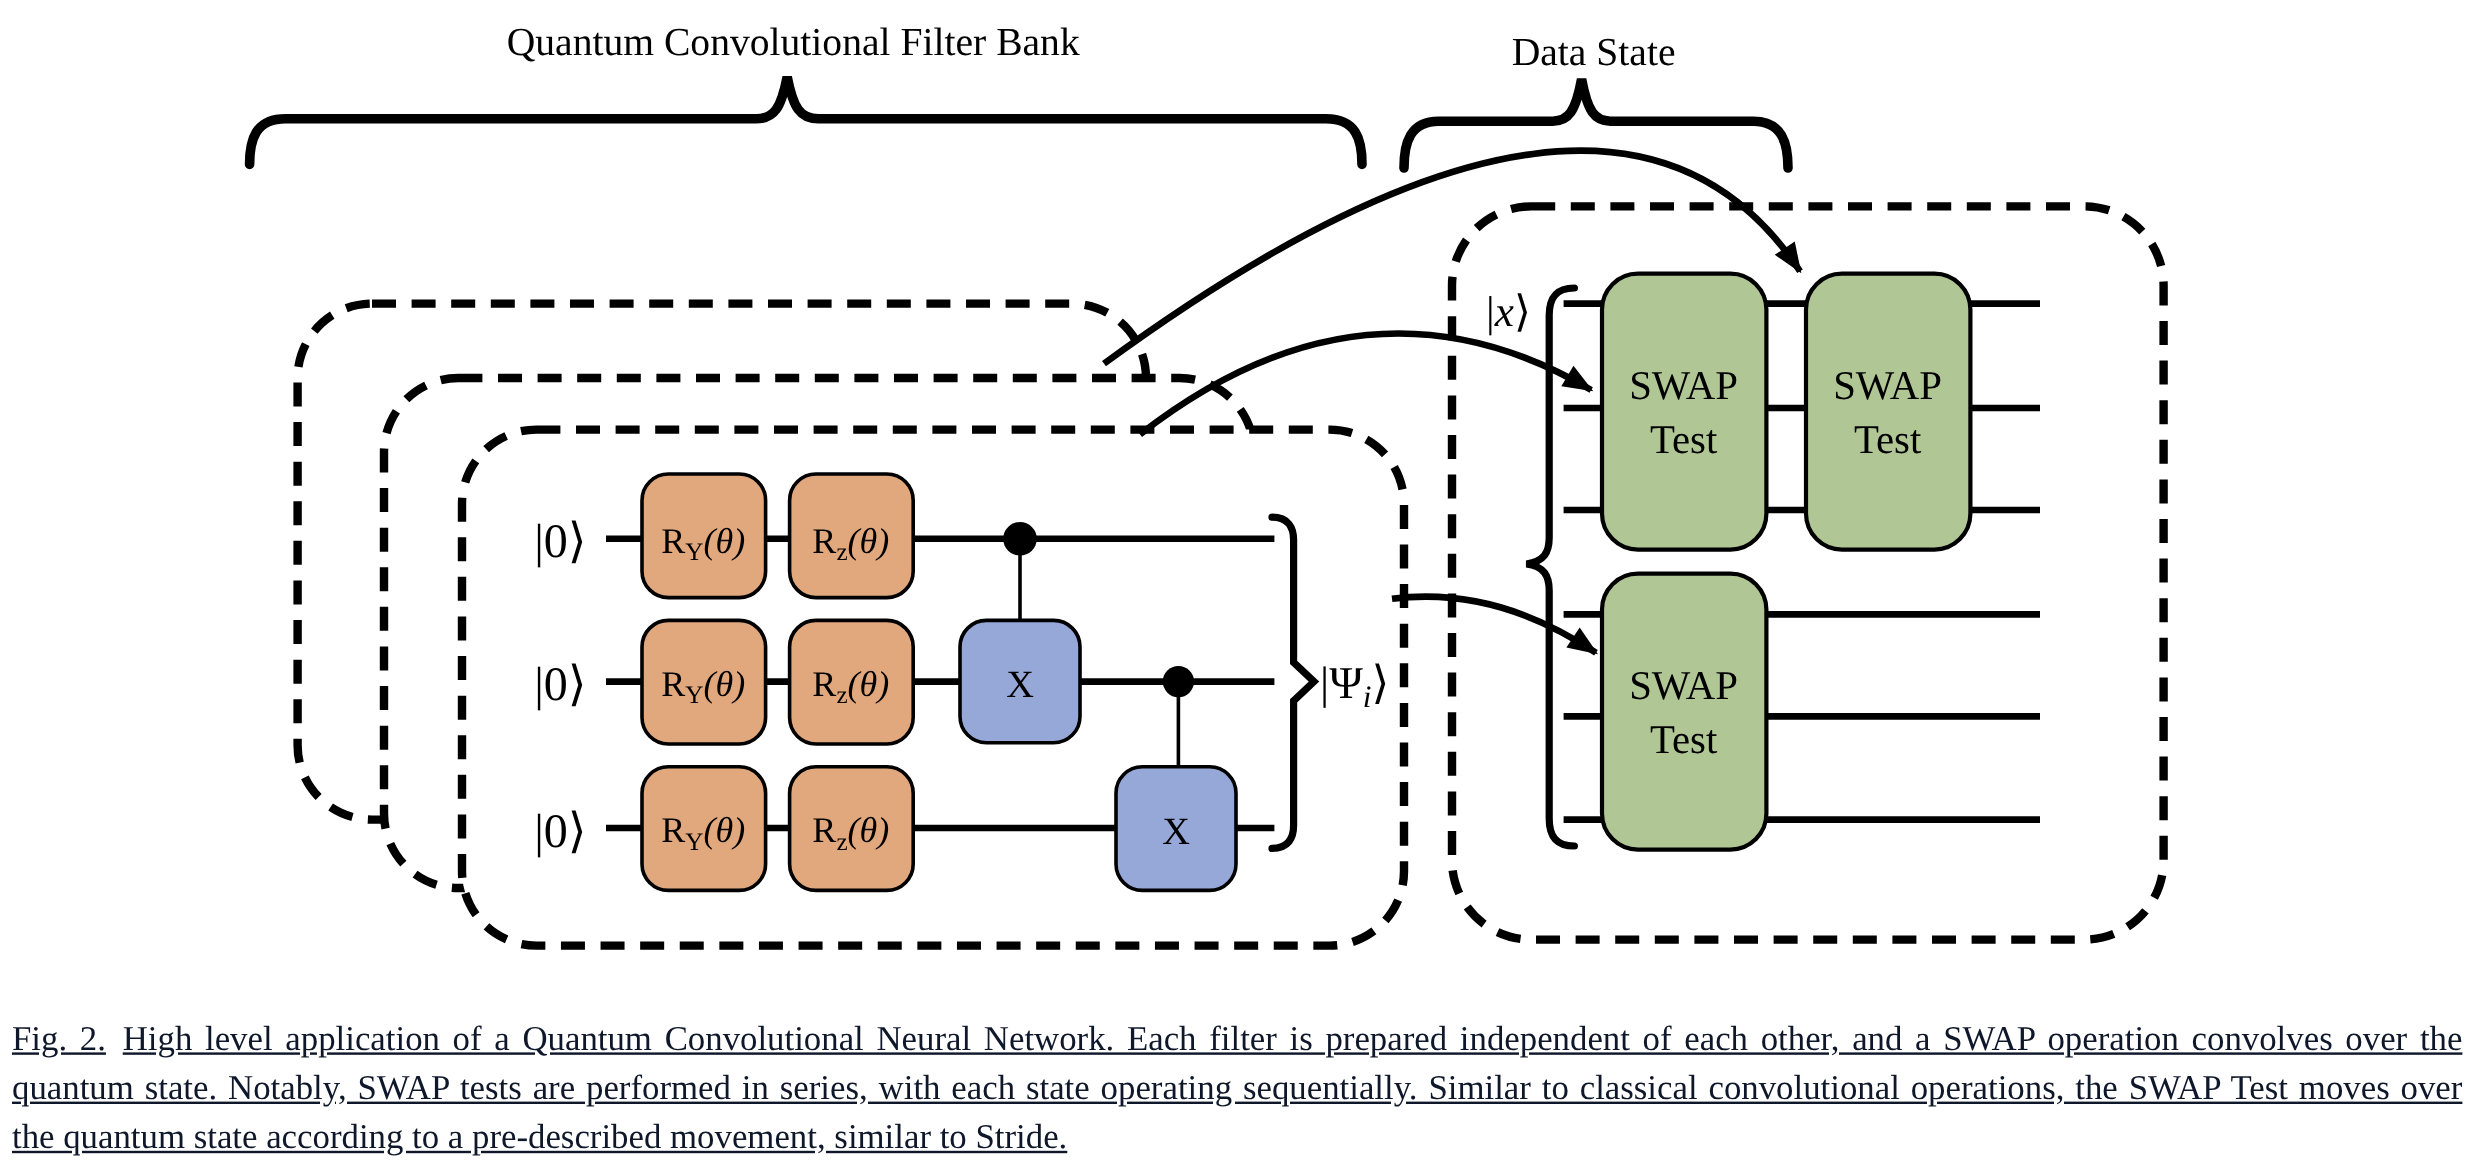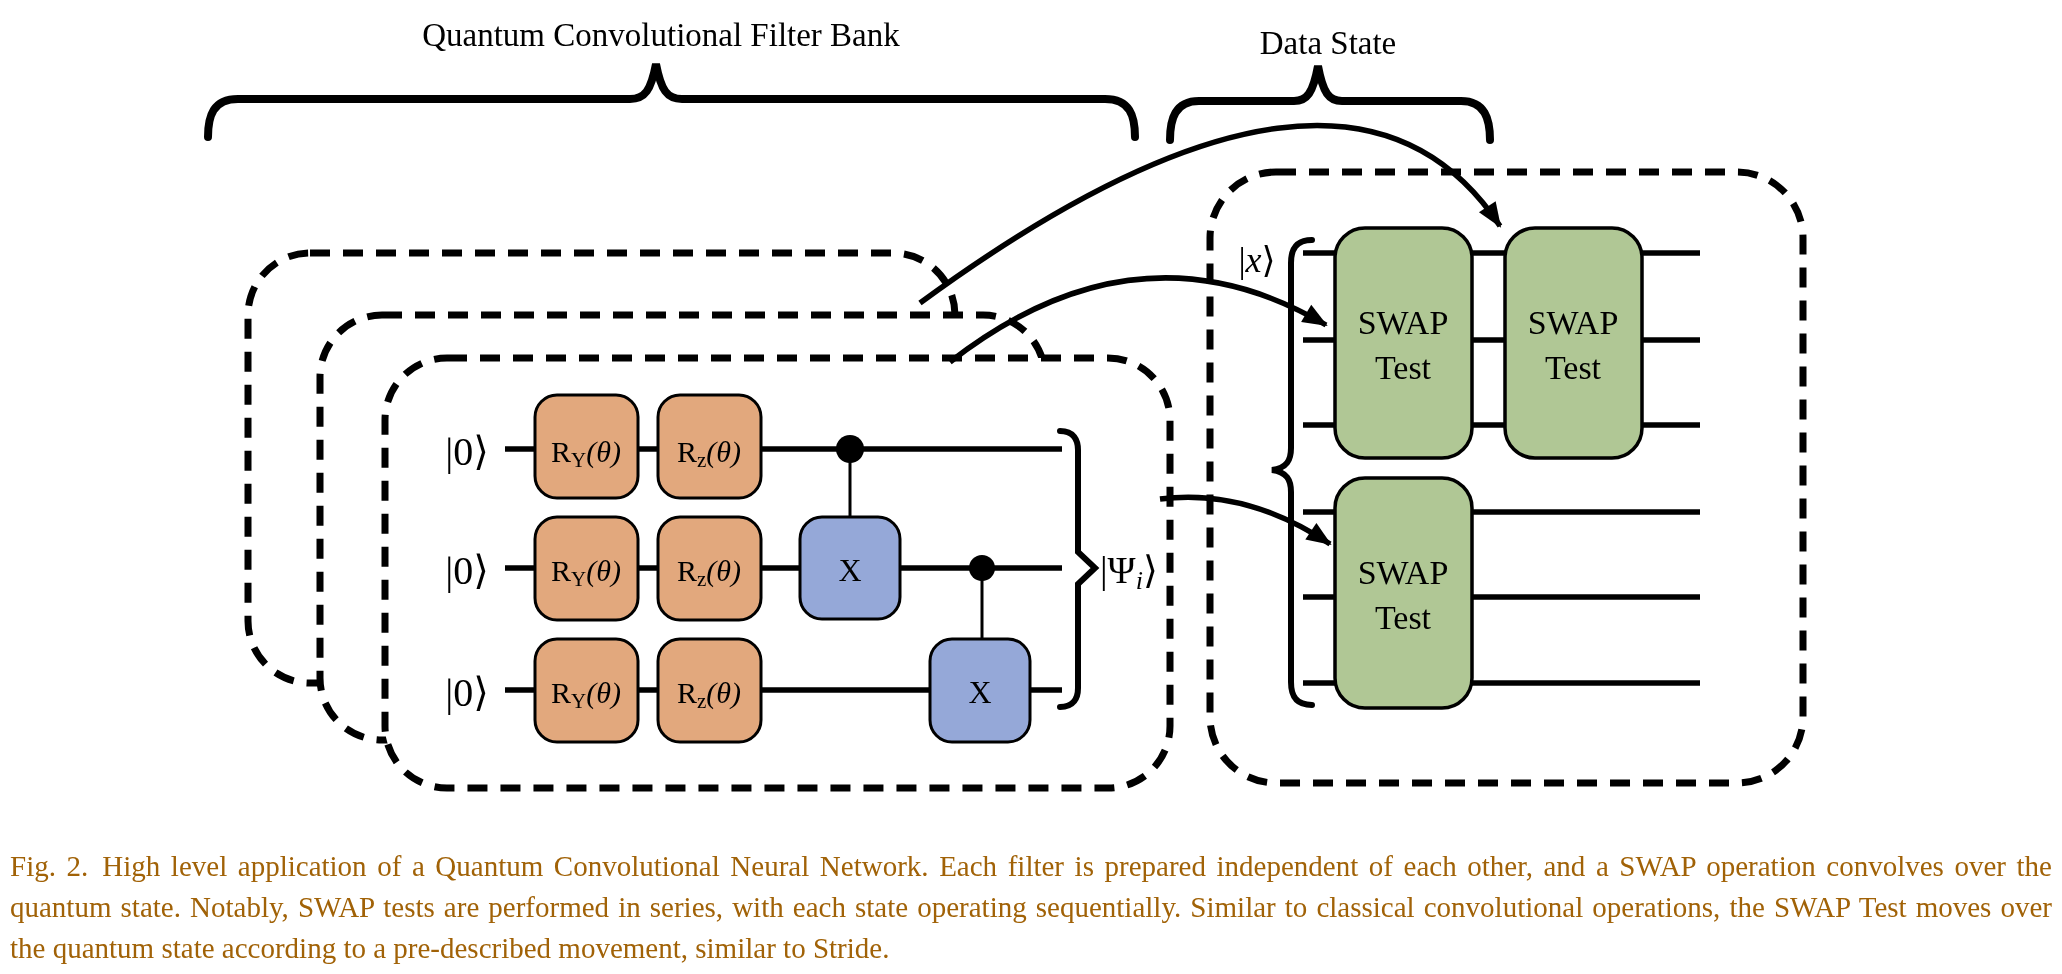--- a/index.html
+++ b/index.html
@@ -1,21 +1,21 @@
 <!DOCTYPE html>
 <html><head>
 <meta charset="utf-8">
 <style>
   html,body{margin:0;padding:0;background:#ffffff;}
   .canvas{position:relative;width:2062px;height:974px;background:#ffffff;overflow:hidden;
           font-family:"Liberation Serif","DejaVu Serif",serif;}
   .figsvg{position:absolute;left:0;top:0;}
   .caption{position:absolute;left:10px;top:846px;width:2042px;
            font-family:"Liberation Serif","DejaVu Serif",serif;
-           font-size:29px;line-height:41px;color:#a16207;text-align:justify;}
+           font-size:29px;line-height:41px;color:#0f172a;text-align:justify;text-decoration:underline;}
   .caption .cap-label{margin-right:14px;}
   text{fill:#000;}
   .serif{font-family:"Liberation Serif","DejaVu Serif","DejaVu Sans",serif;}
 </style>
 </head>
 <body>
 
 <div class="canvas">
 
 <svg class="figsvg" width="2062" height="974" viewBox="0 0 2062 974">

